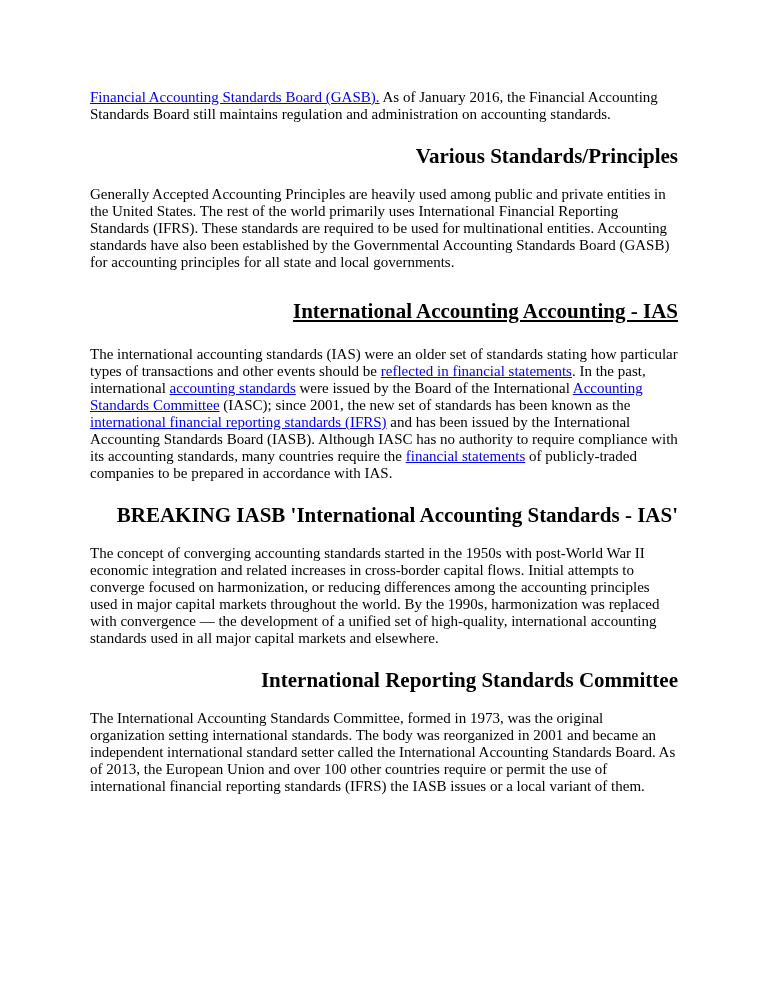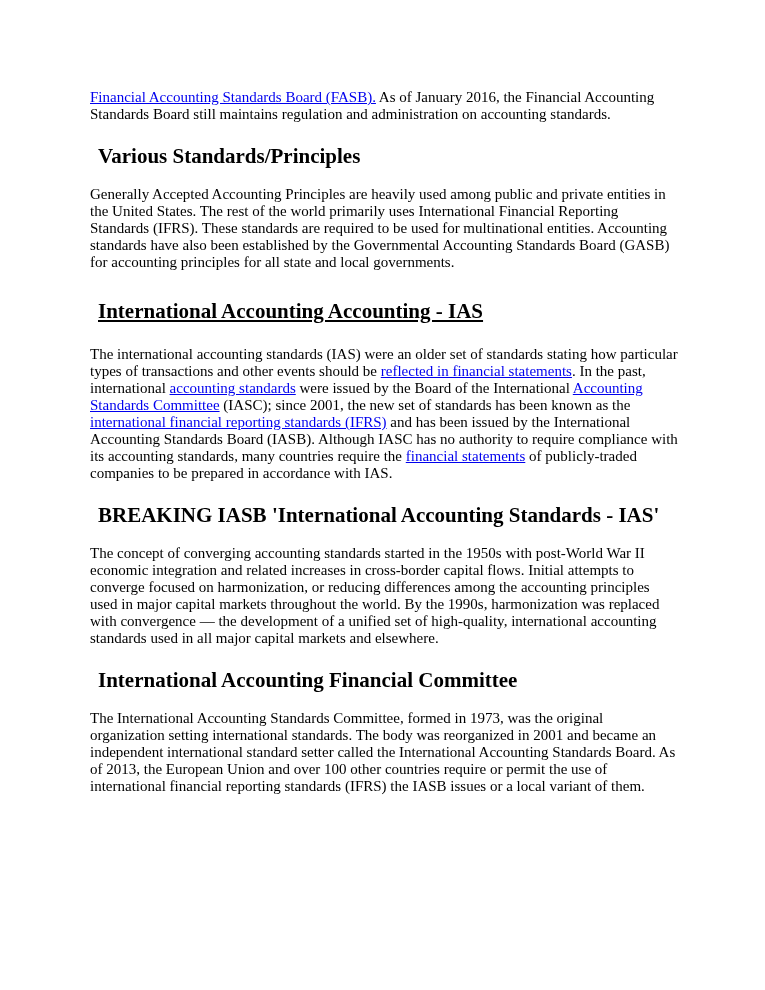--- a/index.html
+++ b/index.html
@@ -27,40 +27,41 @@
     line-height: 17px;
     margin: 0 0 17px 0;
     color: #000000;
   }
   .heading {
     font-size: 21px;
     line-height: 26px;
     font-weight: bold;
     margin: 20px 0 17px 8px;
     color: #000000;
+    text-align: right;
   }
   .heading.underlined {
     text-decoration: underline;
     margin-top: 27px;
     margin-bottom: 22px;
   }
   a.link {
     color: #0000EE;
     text-decoration: underline;
     cursor: pointer;
   }
 </style>
 </head>
 <body>
 
 <div class="page">
   <div class="content">
-      <p class="para"><a class="link" href="#">Financial Accounting Standards Board (FASB).</a><span> As of January 2016, the Financial Accounting Standards Board still maintains regulation and administration on accounting standards.</span></p>
+      <p class="para"><a class="link" href="#">Financial Accounting Standards Board (GASB).</a><span> As of January 2016, the Financial Accounting Standards Board still maintains regulation and administration on accounting standards.</span></p>
       <h2 class="heading">Various Standards/Principles</h2>
       <p class="para"><span>Generally Accepted Accounting Principles are heavily used among public and private entities in the United States. The rest of the world primarily uses International Financial Reporting Standards (IFRS). These standards are required to be used for multinational entities. Accounting standards have also been established by the Governmental Accounting Standards Board (GASB) for accounting principles for all state and local governments.</span></p>
       <h2 class="heading underlined">International Accounting Accounting - IAS</h2>
       <p class="para"><span>The international accounting standards (IAS) were an older set of standards stating how particular types of transactions and other events should be </span><a class="link" href="#">reflected in financial statements</a><span>. In the past, international </span><a class="link" href="#">accounting standards</a><span> were issued by the Board of the International </span><a class="link" href="#">Accounting Standards Committee</a><span> (IASC); since 2001, the new set of standards has been known as the </span><a class="link" href="#">international financial reporting standards (IFRS)</a><span> and has been issued by the International Accounting Standards Board (IASB). Although IASC has no authority to require compliance with its accounting standards, many countries require the </span><a class="link" href="#">financial statements</a><span> of publicly-traded companies to be prepared in accordance with IAS.</span></p>
       <h2 class="heading">BREAKING IASB 'International Accounting Standards - IAS'</h2>
       <p class="para"><span>The concept of converging accounting standards started in the 1950s with post-World War II economic integration and related increases in cross-border capital flows. Initial attempts to converge focused on harmonization, or reducing differences among the accounting principles used in major capital markets throughout the world. By the 1990s, harmonization was replaced with convergence — the development of a unified set of high-quality, international accounting standards used in all major capital markets and elsewhere.</span></p>
-      <h2 class="heading">International Accounting Financial Committee</h2>
+      <h2 class="heading">International Reporting Standards Committee</h2>
       <p class="para"><span>The International Accounting Standards Committee, formed in 1973, was the original organization setting international standards. The body was reorganized in 2001 and became an independent international standard setter called the International Accounting Standards Board. As of 2013, the European Union and over 100 other countries require or permit the use of international financial reporting standards (IFRS) the IASB issues or a local variant of them.</span></p>
     </div>
 </div>
 
 </body></html>

